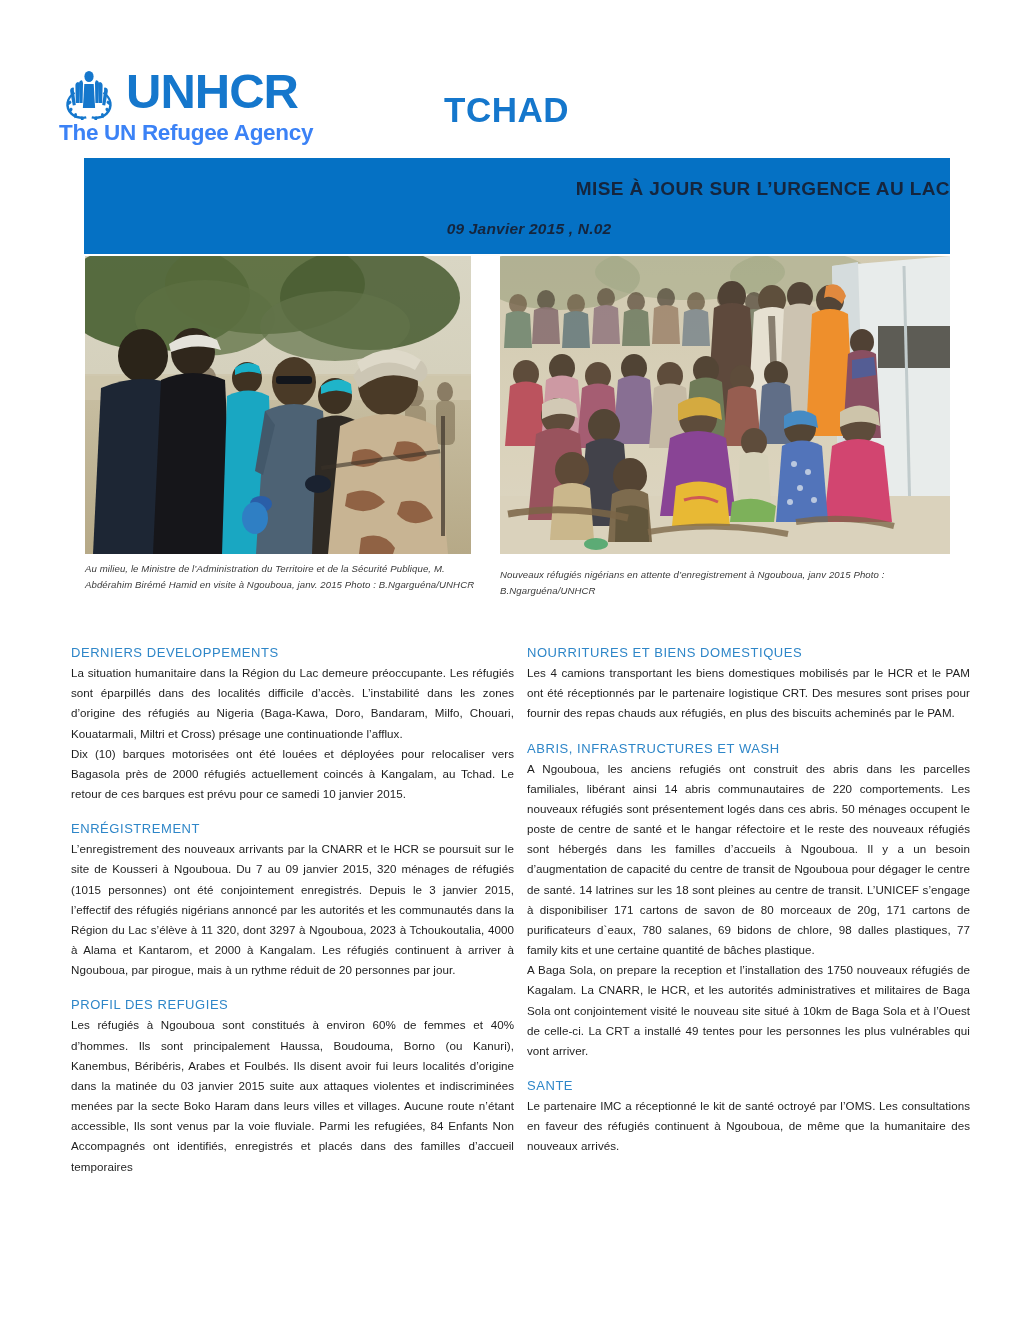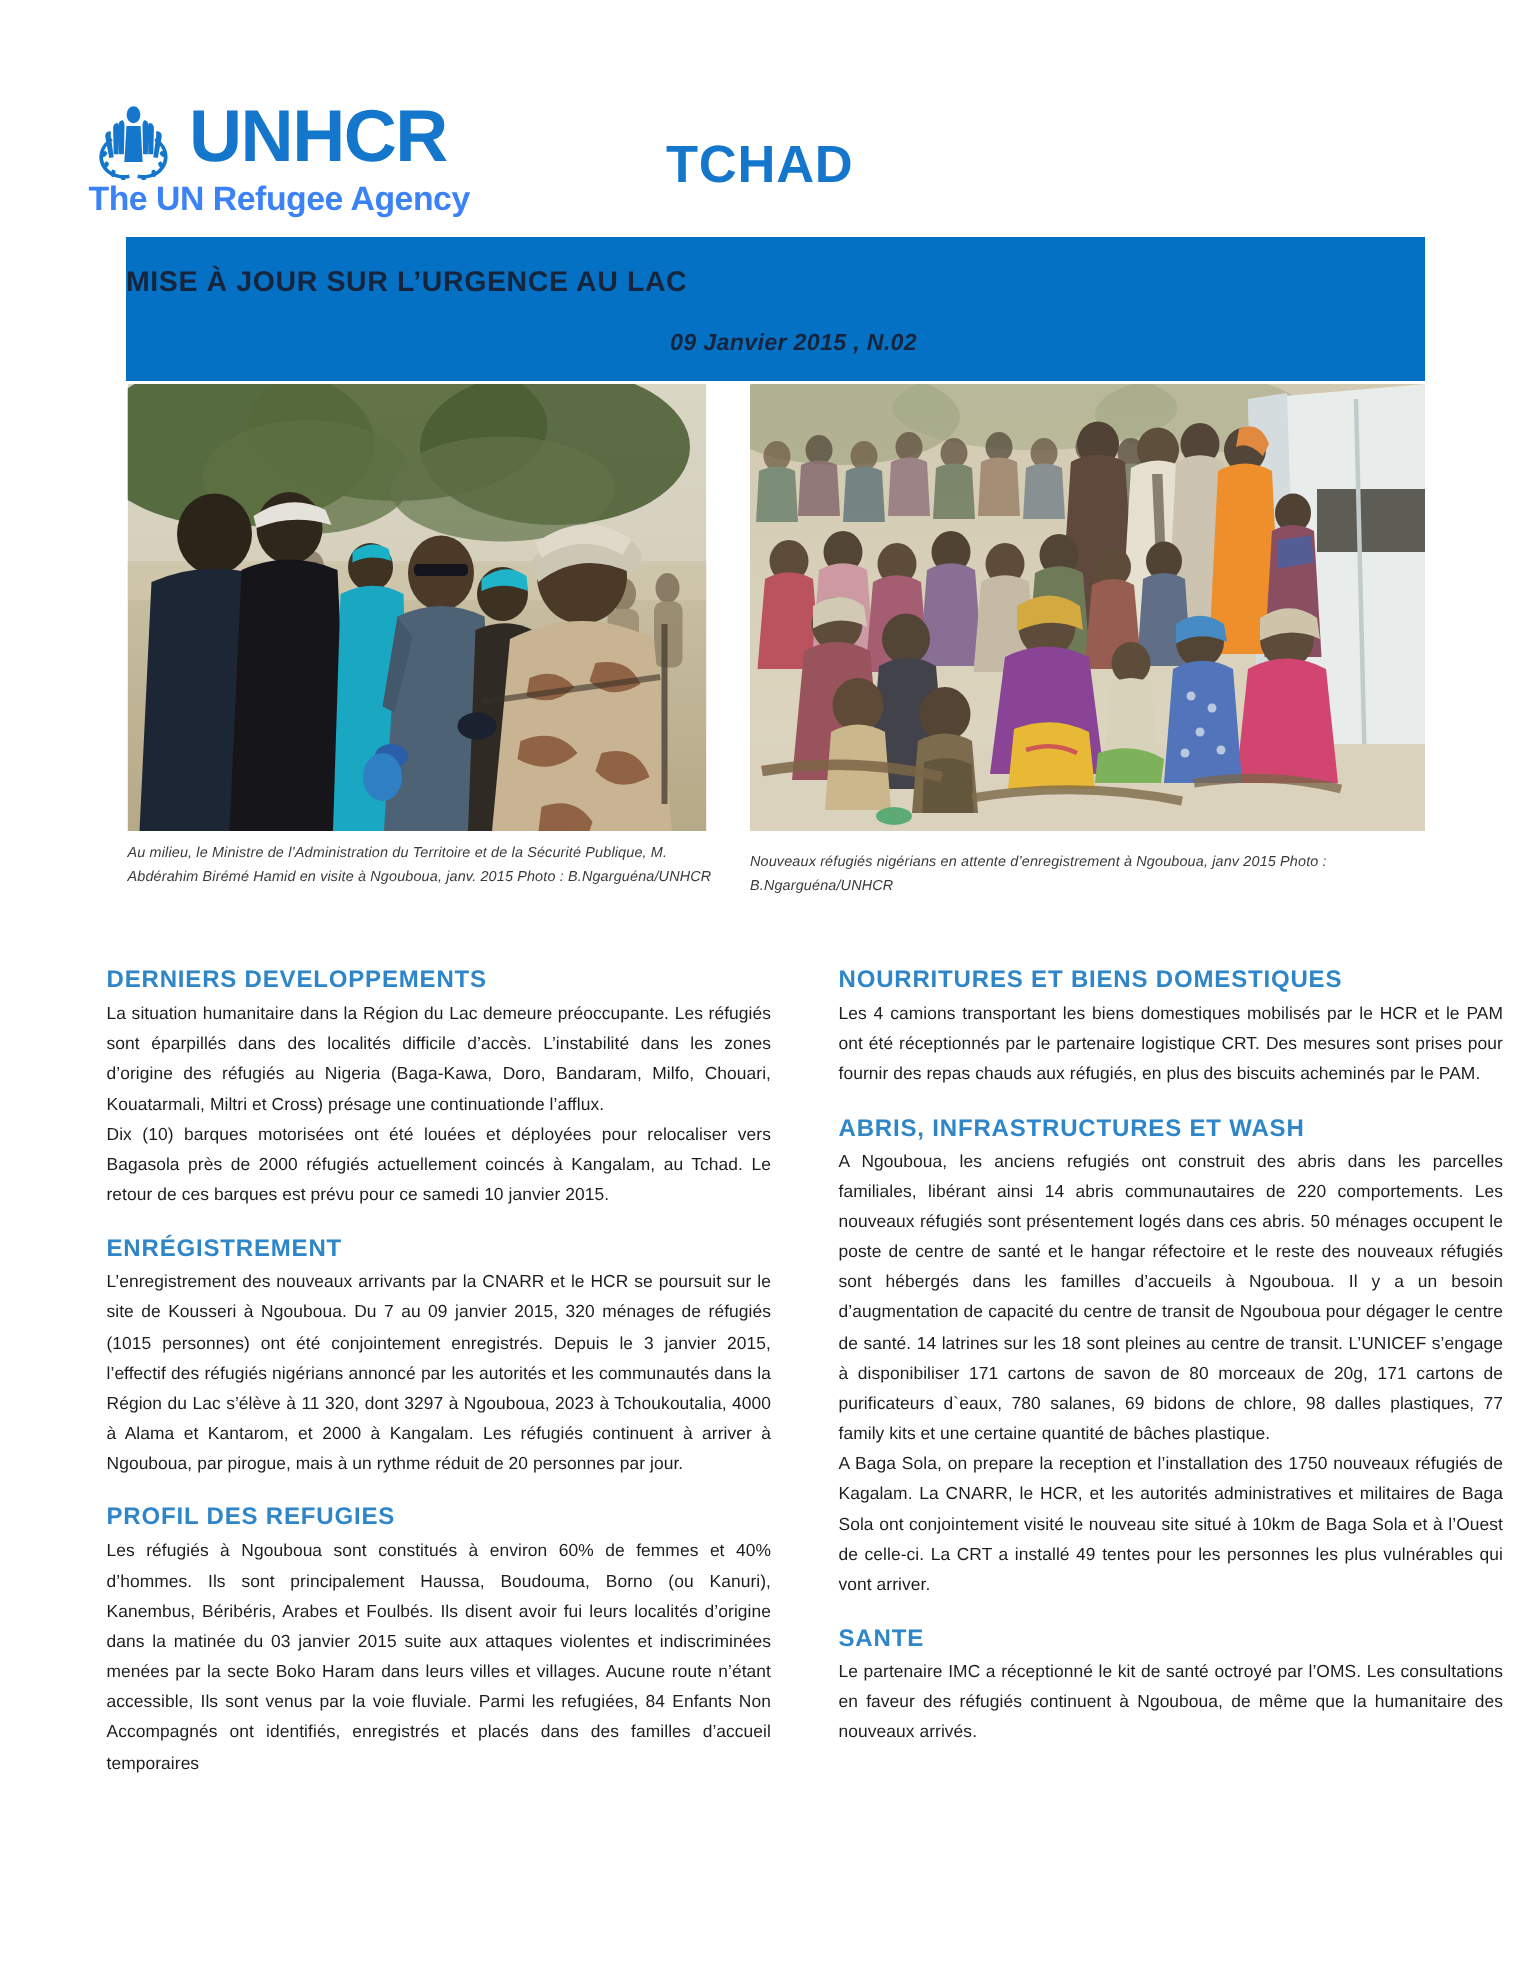--- a/index.html
+++ b/index.html
@@ -74,21 +74,21 @@
     top: 158px;
     width: 866px;
     height: 96px;
     background: #0571C4;
     box-sizing: border-box;
   }
   .banner-title {
     position: absolute;
     left: 0; right: 0;
     top: 20px;
-    text-align: left;
+    text-align: right;
     font-size: 19px;
     font-weight: bold;
     color: #15253D;
     letter-spacing: 0.4px;
   }
   .banner-date {
     position: absolute;
     left: 0; right: 0;
     top: 62px;
     text-align: center;
@@ -131,25 +131,25 @@
   .caption-left { left: 85px; top: 561px; width: 400px; }
   .caption-right { left: 500px; top: 567px; width: 432px; }
 
   
   .col {
     position: absolute;
     top: 645px;
     width: 443px;
   }
   .col-left  { left: 71px; }
-  .col-right { left: 527px; margin-left: 32px; }
+  .col-right { left: 527px; }
 
   .sec-head {
-    font-size: 16px;
-    font-weight: bold;
+    font-size: 13px;
+    font-weight: normal;
     color: #2E86C8;
     letter-spacing: 0.55px;
     margin: 0 0 3px 0;
   }
   .sec-head.gap { margin-top: 17px; }
 
   .body-text {
     font-size: 11.6px;
     color: #1d1d1d;
     line-height: 1.74;

